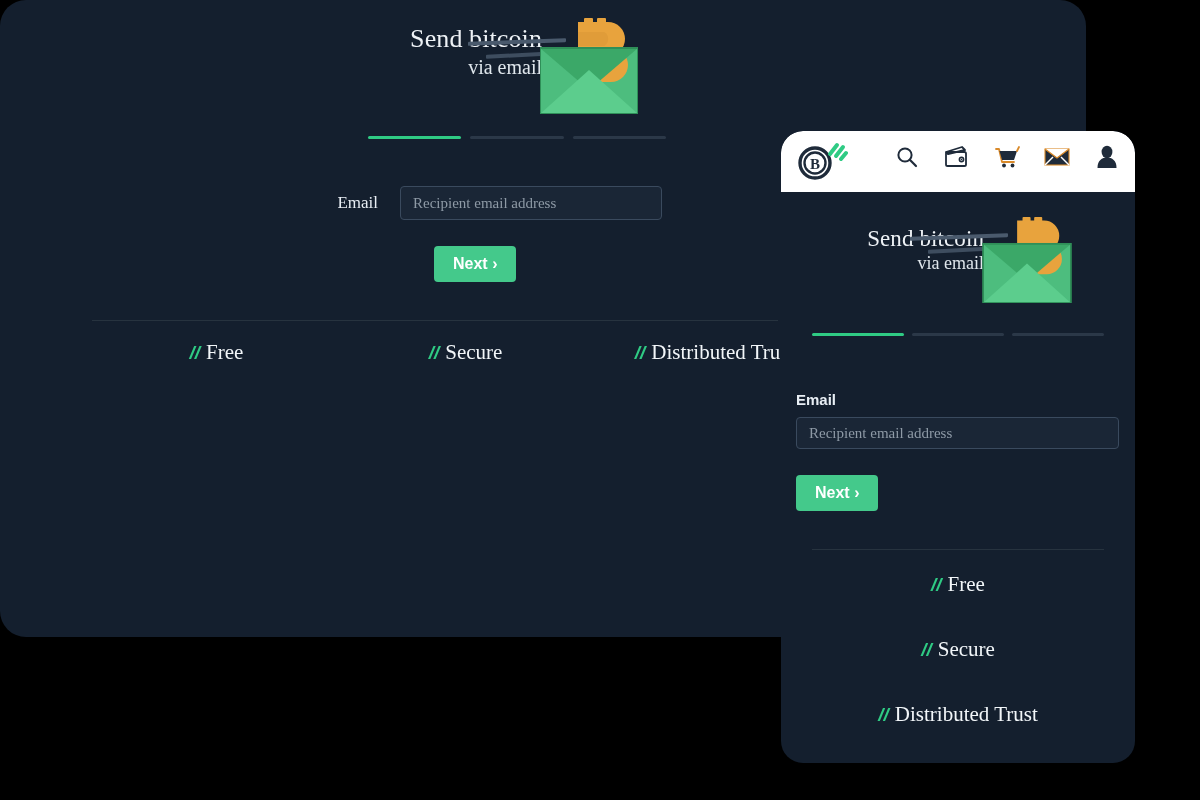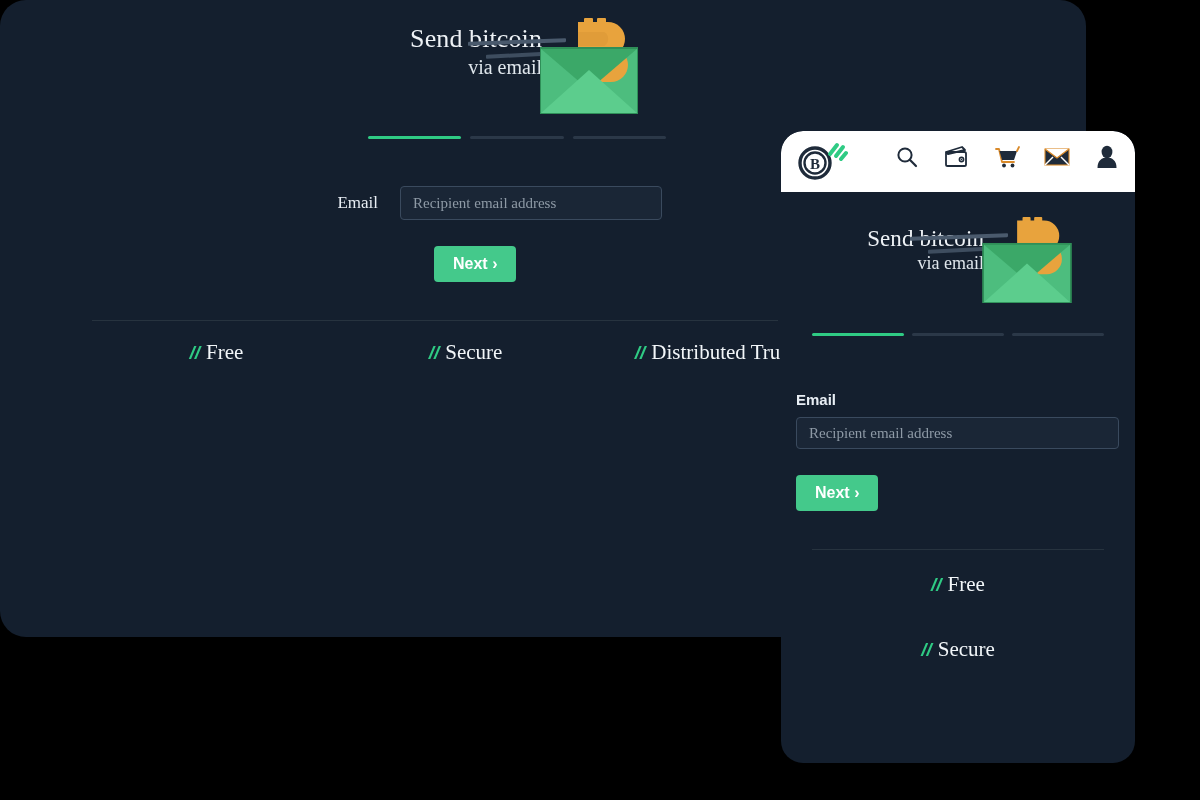--- a/index.html
+++ b/index.html
@@ -493,13 +493,16 @@
 
 <div class="m-divider"></div>
 
 <div class="m-features">
   <div class="m-feature">
     <span class="slashes">//</span><span>Free</span>
   </div>
   <div class="m-feature">
     <span class="slashes">//</span><span>Secure</span>
   </div>
+  <div class="m-feature">
+    <span class="slashes">//</span><span>Distributed Trust</span>
+  </div>
 </div>
 
 </body></html>

